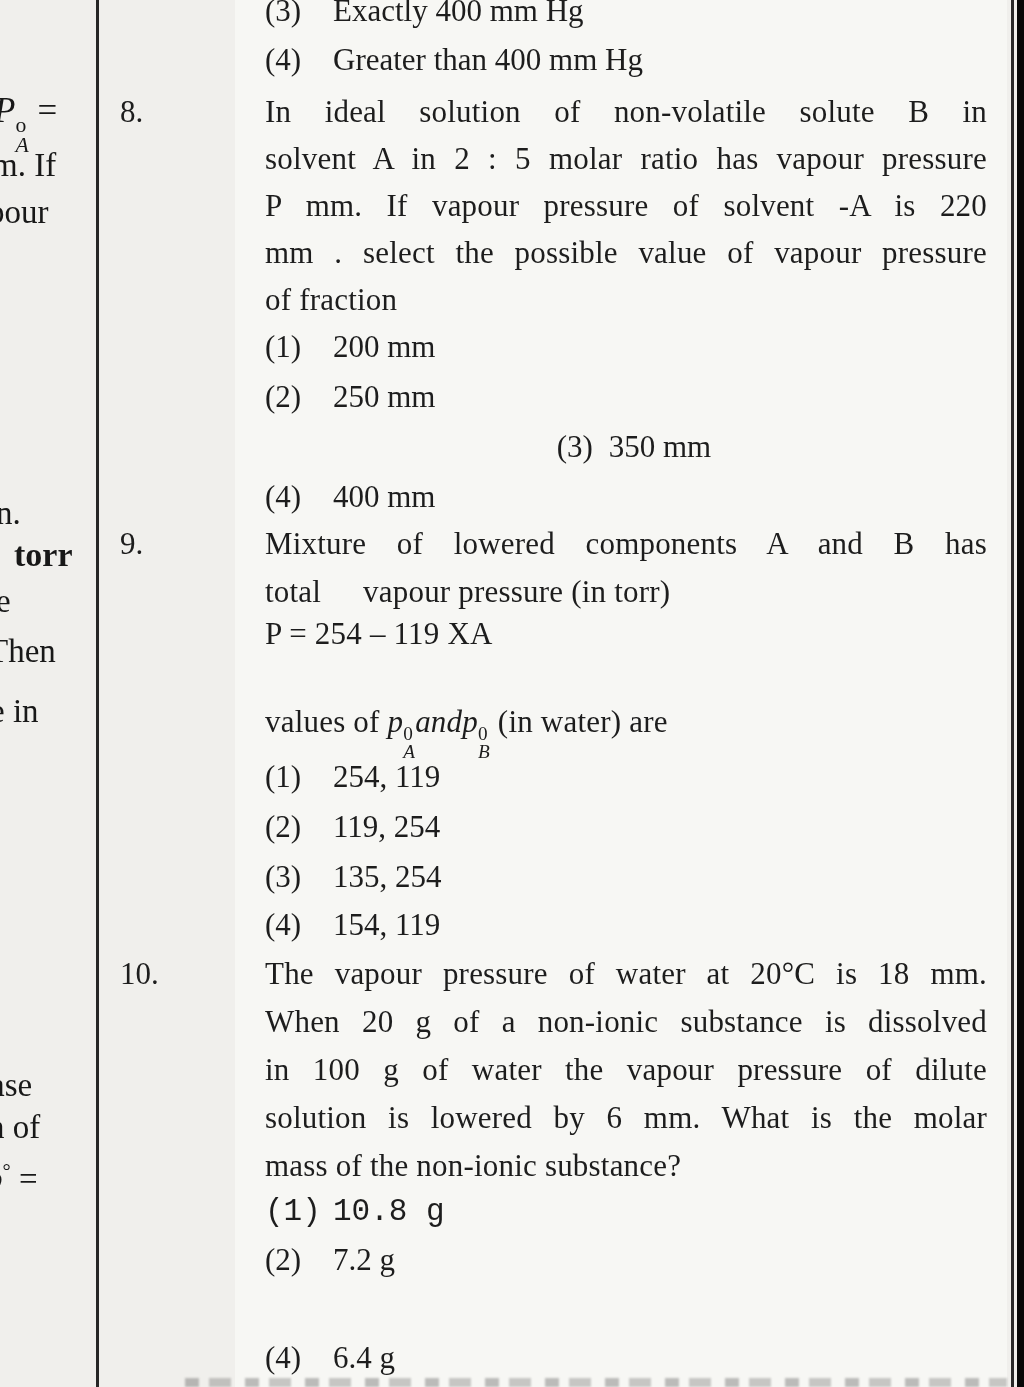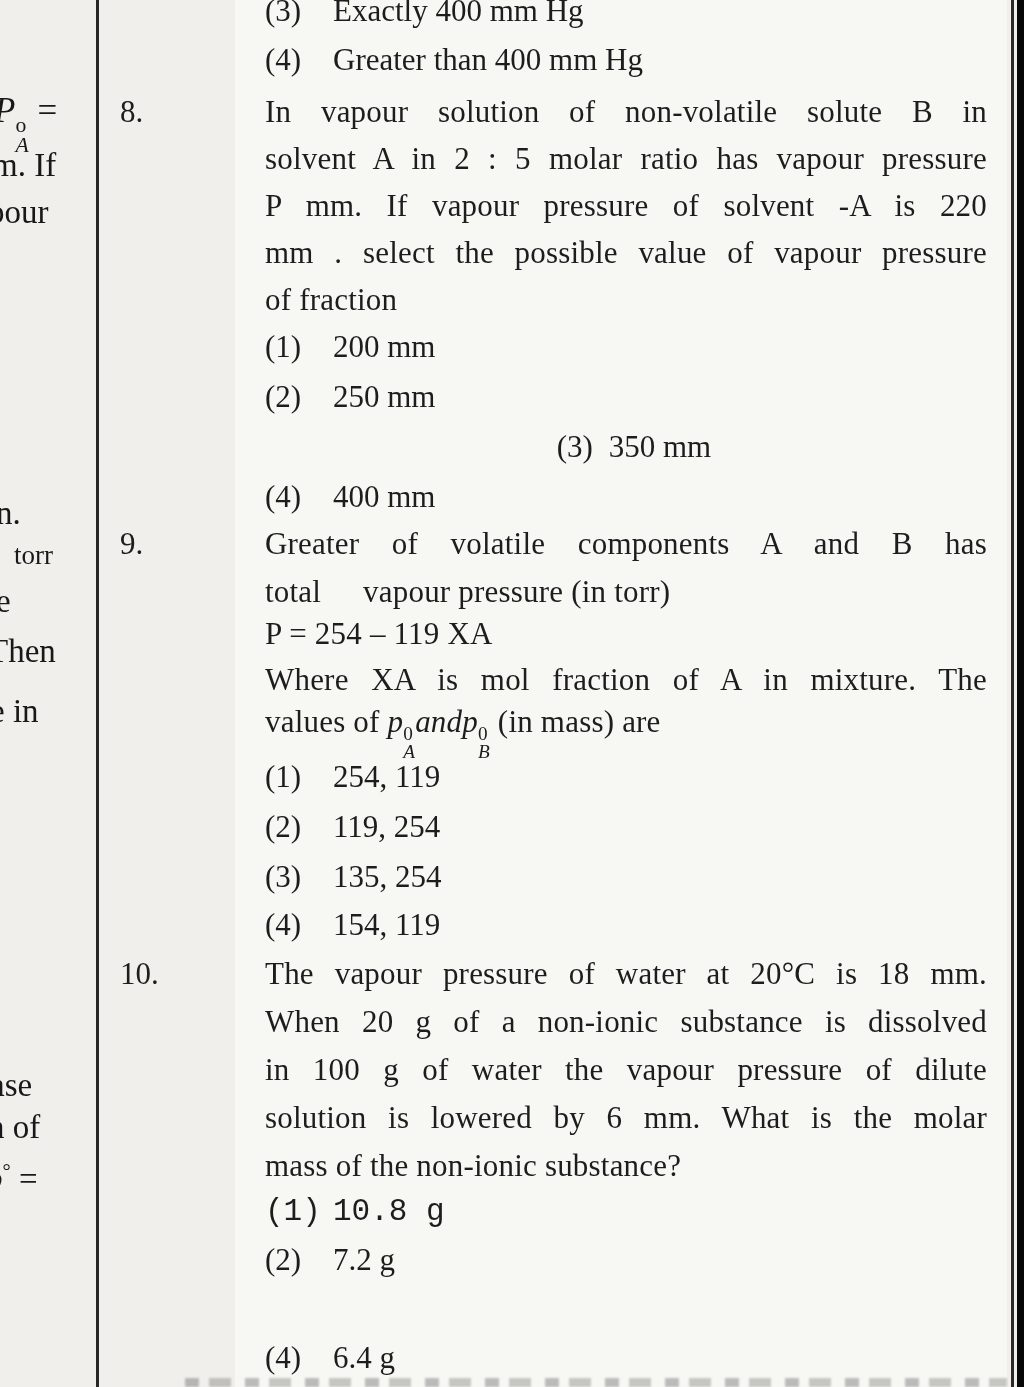--- a/index.html
+++ b/index.html
@@ -63,21 +63,21 @@
   <div class="mfrag" style="top:92px;left:-6px;font-size:35px;">
     <span class="pit">P</span><span class="stack">
         <span>o</span>
         <span class="ssub">A</span>
       </span>
     <span>=</span>
   </div>
   <div class="mfrag" style="top:146px;left:-8px;">m. If</div>
   <div class="mfrag" style="top:193px;left:-12px;">pour</div>
   <div class="mfrag" style="top:494px;left:-4px;">n.</div>
-  <div class="mfrag" style="top:536px;left:14px;font-size:27px;">torr</div>
+  <div class="mfrag" style="top:536px;left:14px;font-size:34px;font-weight:bold;">torr</div>
   <div class="mfrag" style="top:582px;left:-4px;">e</div>
   <div class="mfrag" style="top:632px;left:-12px;">Then</div>
   <div class="mfrag" style="top:692px;left:-10px;">e in</div>
   <div class="mfrag" style="top:1066px;left:-10px;">ase</div>
   <div class="mfrag" style="top:1108px;left:-12px;">n of</div>
   <div class="mfrag" style="top:1152px;left:-14px;">
     <span class="pit">p</span><sup>°</sup>
     <span>=</span>
   </div>
 
@@ -86,53 +86,52 @@
   <div class="rule-right-bar"></div>
 
   <div class="opt" style="top:-11px;">
     <span class="onum">(3)</span><span>Exactly 400 mm Hg</span>
   </div>
   <div class="opt" style="top:38px;">
     <span class="onum">(4)</span><span>Greater than 400 mm Hg</span>
   </div>
 
   <div class="qnum" style="top:90px;">8.</div>
-  <div class="tline just" style="top:90px;">In vapour solution of non-volatile solute B in</div>
+  <div class="tline just" style="top:90px;">In ideal solution of non-volatile solute B in</div>
   <div class="tline just" style="top:137px;">solvent A in 2 : 5 molar ratio has vapour pressure</div>
   <div class="tline just" style="top:184px;">P mm. If vapour pressure of solvent -A is 220</div>
   <div class="tline just" style="top:231px;">mm . select the possible value of vapour pressure</div>
   <div class="tline" style="top:278px;">of fraction</div>
   <div class="opt" style="top:325px;">
     <span class="onum">(1)</span><span>200 mm</span>
   </div>
   <div class="opt" style="top:375px;">
     <span class="onum">(2)</span><span>250 mm</span>
   </div>
   <div class="opt" style="top:425px;text-align:center;">
     <span class="onum">(3)</span><span>350 mm</span>
   </div>
   <div class="opt" style="top:475px;">
     <span class="onum">(4)</span><span>400 mm</span>
   </div>
 
   <div class="qnum" style="top:522px;">9.</div>
-  <div class="tline just" style="top:522px;">Greater of volatile components A and B has</div>
+  <div class="tline just" style="top:522px;">Mixture of lowered components A and B has</div>
   <div class="tline" style="top:570px;">
     <span>total</span><span class="gap-after"></span><span>vapour pressure (in torr)</span>
   </div>
   <div class="tline" style="top:612px;">P = 254 – 119 XA</div>
-  <div class="tline just" style="top:658px;">Where XA is mol fraction of A in mixture. The</div>
   <div class="tline" style="top:700px;">
     <span>values of </span><span class="pit">p</span><span class="stack">
         <span>0</span>
         <span class="ssub">A</span>
       </span><span class="pit">and</span><span class="pit">p</span><span class="stack">
         <span>0</span>
         <span class="ssub">B</span>
-      </span><span> (in mass) are</span>
+      </span><span> (in water) are</span>
   </div>
   <div class="opt" style="top:755px;">
     <span class="onum">(1)</span><span>254, 119</span>
   </div>
   <div class="opt" style="top:805px;">
     <span class="onum">(2)</span><span>119, 254</span>
   </div>
   <div class="opt" style="top:855px;">
     <span class="onum">(3)</span><span>135, 254</span>
   </div>

